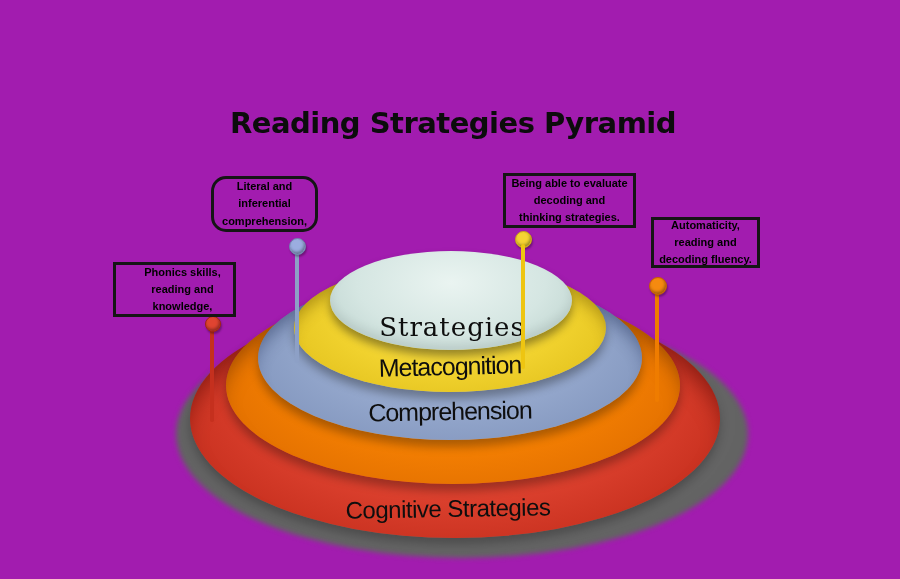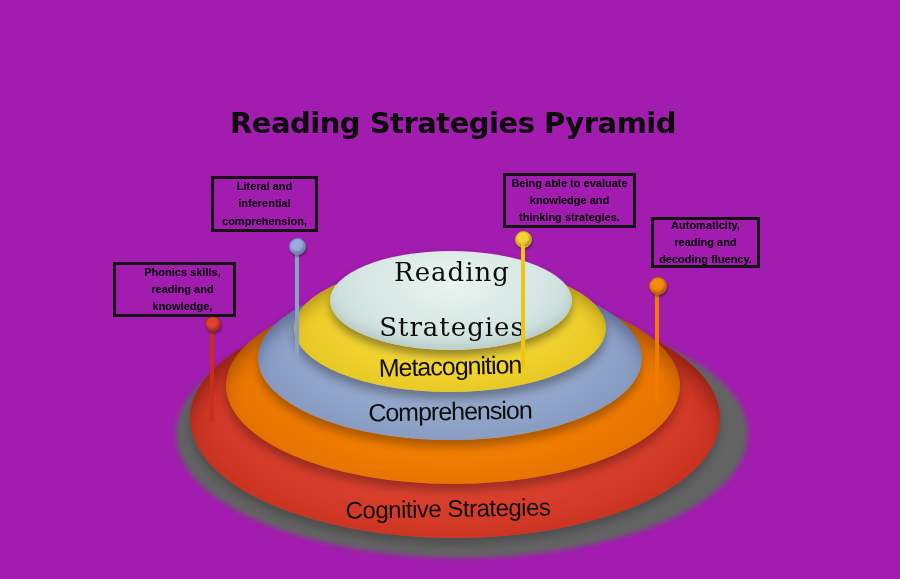--- a/index.html
+++ b/index.html
@@ -53,21 +53,21 @@
   .lbl-metacognition{left:450px;top:352px;font-size:25px;letter-spacing:-1px;transform:translateX(-50%) rotate(-1.5deg);}
   .lbl-comprehension{left:450px;top:397px;font-size:25px;letter-spacing:-1px;transform:translateX(-50%) rotate(-1deg);}
   .lbl-fluency{left:452px;top:441px;font-size:30px;font-weight:bold;letter-spacing:5px;}
   .lbl-cognitive{left:448px;top:495px;font-size:24px;letter-spacing:-0.5px;transform:translateX(-50%) rotate(-1deg);}
   .callout{
     position:absolute;z-index:10;border:3px solid #151515;background:transparent;
     display:flex;align-items:center;justify-content:center;text-align:center;
     font-size:11px;font-weight:bold;line-height:1.55;color:#000;
   }
   .co-phonics{left:113px;top:262px;width:101px;height:49px;padding-left:16px;}
-  .co-literal{left:211px;top:176px;width:101px;height:50px;}
+  .co-literal{left:211px;top:176px;width:101px;height:50px;border-radius:15px;}
   .co-evaluate{left:503px;top:173px;width:127px;height:49px;text-align:center;}
   .co-automaticity{left:651px;top:217px;width:103px;height:45px;}
   .pin{position:absolute;z-index:9;}
   .pin-stem{position:absolute;border-radius:2px;}
   .pin-head{position:absolute;border-radius:50%;box-shadow:inset -1px -2px 3px rgba(0,0,0,.35), 1px 2px 2px rgba(0,0,0,.3);}
   .stem-red{left:210px;top:324px;width:4px;height:98px;background:#c5301e;}
   .head-red{left:205px;top:316px;width:14px;height:14px;background:#e04431;border:1px solid #a32313;}
   .stem-blue{left:295px;top:250px;width:4px;height:113px;background:#8da0c6;}
   .head-blue{left:289px;top:238px;width:15px;height:15px;background:#9bade0;border:1px solid #6f84ad;}
   .stem-yellow{left:521px;top:244px;width:4px;height:125px;background:#eec511;z-index:9;}
@@ -82,21 +82,20 @@
 
   <div class="title">Reading Strategies Pyramid</div>
 
   <div class="ellipse shadow-plate"></div>
   <div class="ellipse tier-red"></div>
   <div class="ellipse tier-orange"></div>
   <div class="ellipse tier-blue"></div>
   <div class="ellipse tier-yellow"></div>
   <div class="ellipse tier-top"></div>
 
-  <div class="layer-label lbl-reading">Reading</div>
   <div class="layer-label lbl-strategies">Strategies</div>
   <div class="layer-label lbl-metacognition">Metacognition</div>
   <div class="layer-label lbl-comprehension">Comprehension</div>
   <div class="layer-label lbl-cognitive">Cognitive Strategies</div>
 
   <div class="pin">
     <div class="pin-stem stem-red"></div>
     <div class="pin-head head-red"></div>
   </div>
   <div class="pin">
@@ -122,21 +121,21 @@
   <div class="callout co-literal">
     <div>
       <div>Literal and</div>
       <div>inferential</div>
       <div>comprehension,</div>
     </div>
   </div>
   <div class="callout co-evaluate">
     <div>
       <div>Being able to evaluate</div>
-      <div>knowledge and</div>
+      <div>decoding and</div>
       <div>thinking strategies.</div>
     </div>
   </div>
   <div class="callout co-automaticity">
     <div>
       <div>Automaticity,</div>
       <div>reading and</div>
       <div>decoding  fluency.</div>
     </div>
   </div>

